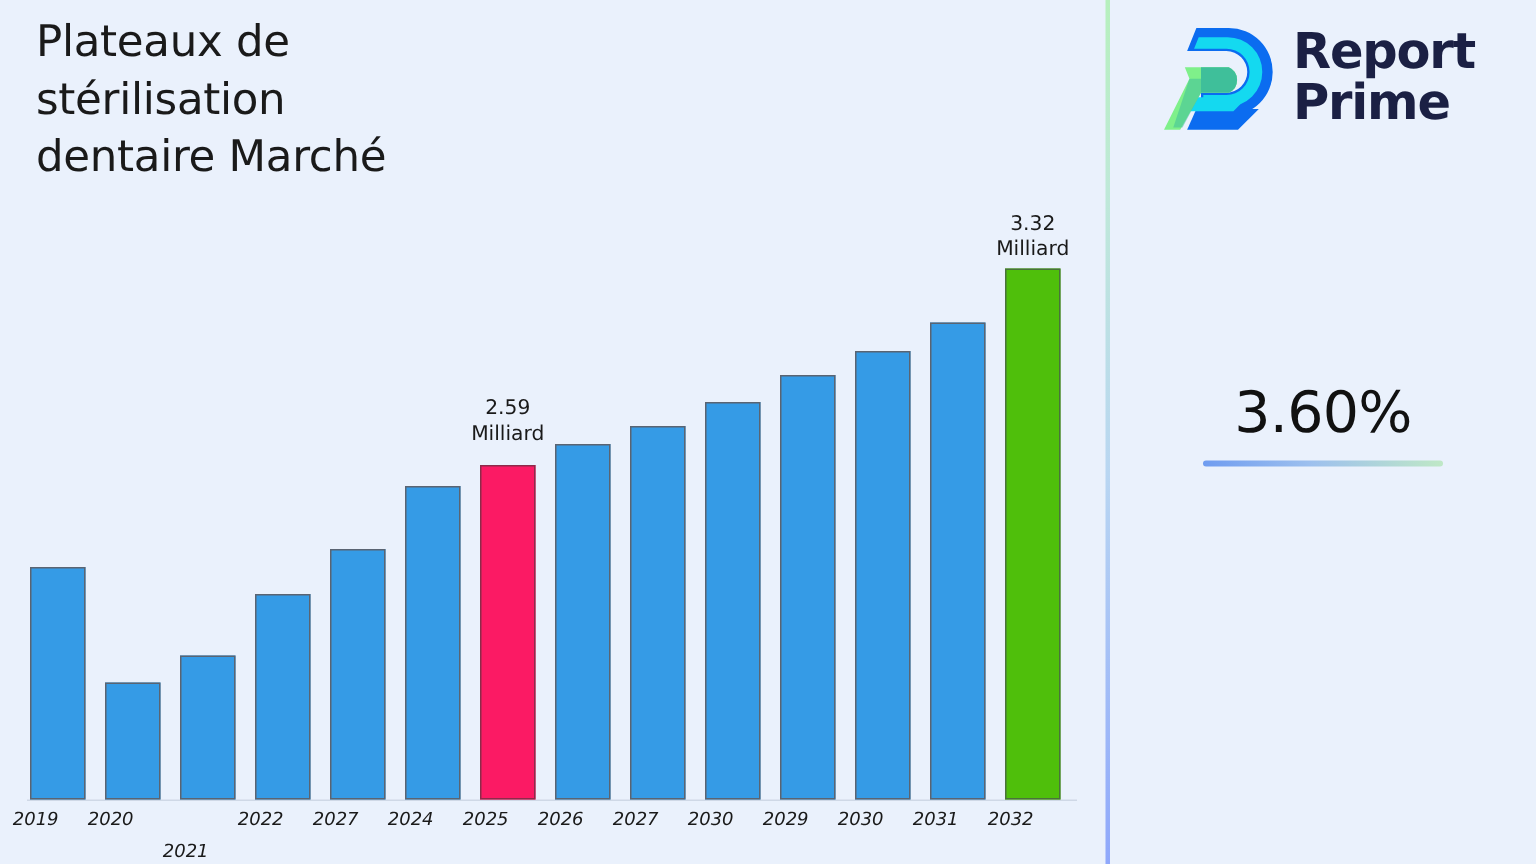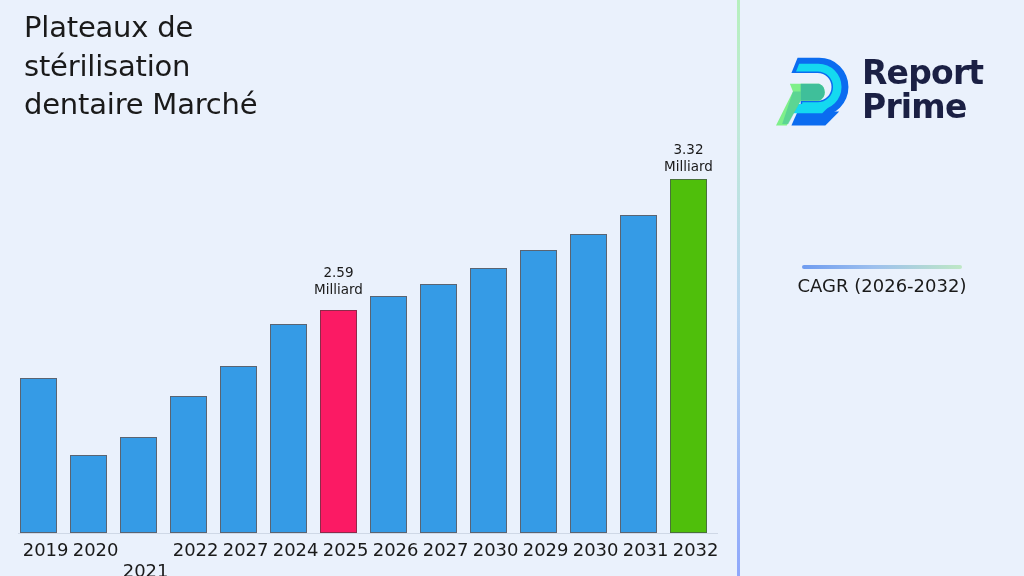--- a/index.html
+++ b/index.html
@@ -77,24 +77,25 @@
     font-size: 13.5px;
     line-height: 1.26;
     color: #1a1a1a;
     white-space: pre-line;
     width: 90px;
   }
 
   .tick-label {
     position: absolute;
     top: 539px;
-    text-align: right;
-    font-size: 18px;
+    text-align: left;
+    font-size: 12px;
     color: #1a1a1a;
     width: 60px;
+    font-style: italic;
   }
 
   
   #divider {
     position: absolute;
     left: 737px;
     top: 0;
     width: 3px;
     height: 576px;
     background: linear-gradient(to bottom, #b6f0bd 0%, #bfe9d8 22%, #b9d6f2 55%, #8fa8fb 100%);
@@ -111,21 +112,20 @@
 
   #logo {
     position: absolute;
     left: 34px;
     top: 12px;
     width: 236px;
     height: 78px;
     display: flex;
     align-items: center;
     gap: 10px;
-    margin-top: 39px;
   }
   #logo-mark { width: 78px; height: 74px; flex: none; }
   #logo-text {
     font-size: 33px;
     font-weight: 700;
     line-height: 1.02;
     color: #1b2044;
     letter-spacing: -0.8px;
     white-space: pre-line;
   }
@@ -230,19 +230,19 @@
           <path d="M20 40 H58 A12 12 0 0 1 58 62 H34 L16 94 H2 L24 50 Z" fill="#7ff08a"></path>
           <path d="M34 40 H58 A12 12 0 0 1 58 62 H34 Z" fill="#3fbf9a"></path>
           <path d="M24 50 L34 50 L34 62 L18 92 L10 92 Z" fill="#3fbf9a" opacity="0.55"></path>
         </svg>
       </span>
       <span id="logo-text">Report
 Prime</span>
     </div>
 
     <div id="cagr-block">
+      <div id="cagr-value">3.60%</div>
       <div id="cagr-rule"></div>
-      <div id="cagr-label">CAGR (2026-2032)</div>
     </div>
 
   </div>
 
 </div>
 
 </body></html>

